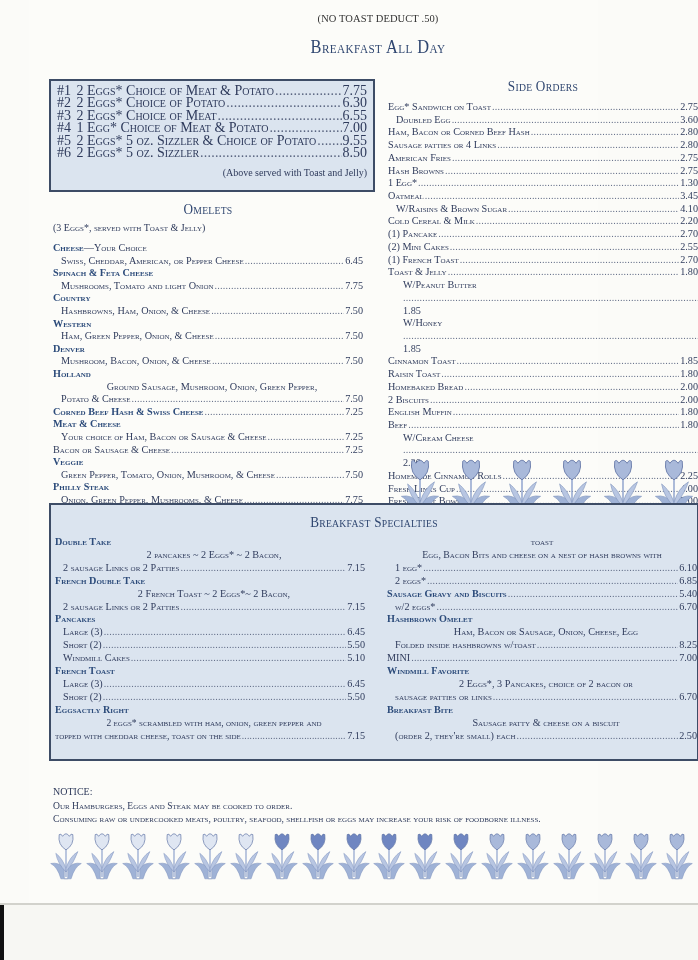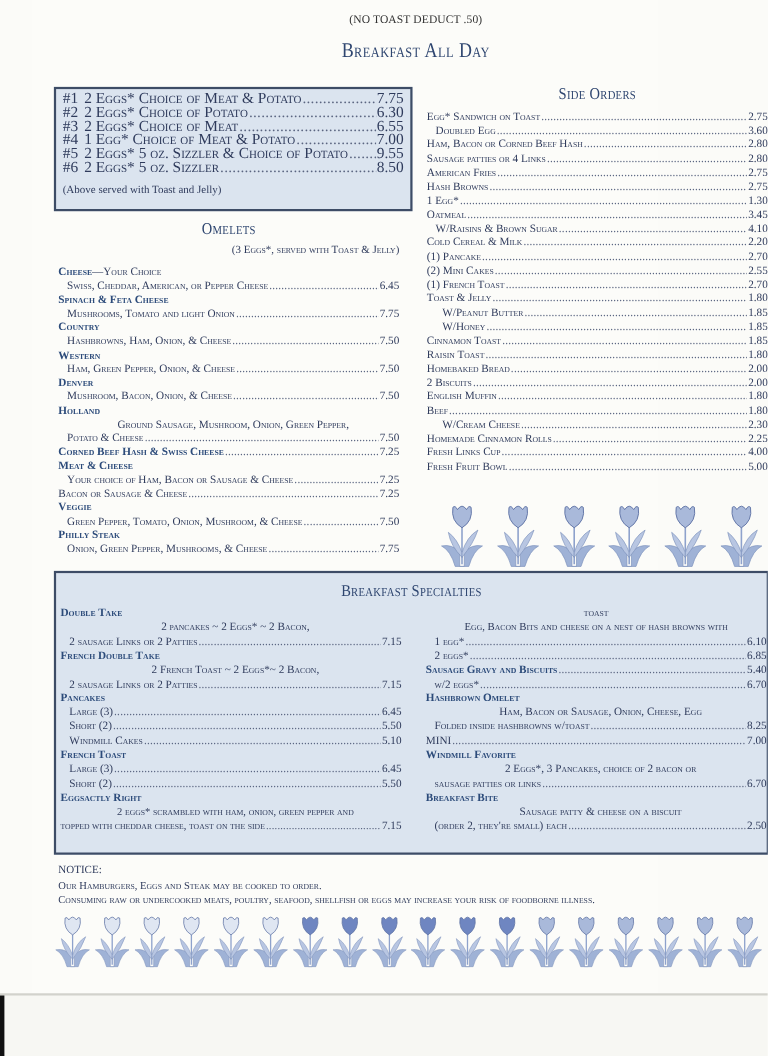--- a/index.html
+++ b/index.html
@@ -17,45 +17,45 @@
   .top-note { position: absolute; top: 13px; left: 0; width: 698px; text-align: center; font-size: 10.5px; color: #333; letter-spacing: 0.1px; }
   .page-title { position: absolute; top: 36px; left: 0; width: 698px; text-align: center; font-size: 19px; color: #2f4670; font-variant: small-caps; letter-spacing: 0.5px; transform: scaleX(0.86); font-weight: normal; }
 
   .sc { font-variant: small-caps; }
   .row { display: flex; align-items: baseline; white-space: nowrap; font-size: 10.2px; line-height: 12.6px; color: #2f3b5c; }
   .row .lbl { flex: 0 0 auto; }
   .row .dots { flex: 1 1 auto; overflow: hidden; margin: 0 1px; color: #5a6580; }
   .row .dots::before { content: "........................................................................................................................................................................................................"; letter-spacing: 0.2px; }
   .row .pr { flex: 0 0 auto; }
   .indent { padding-left: 8px; }
-  .indent2 { padding-left: 14px; }
+  .indent2 { padding-left: 14px; flex-direction: column; }
   .head { font-weight: bold; font-size: 10.2px; line-height: 12.6px; color: #2c4b7a; font-variant: small-caps; white-space: nowrap; }
   .plain { font-size: 10.2px; line-height: 12.6px; white-space: nowrap; font-variant: small-caps; text-align: center; }
 
   
   .combo-box { position: absolute; left: 20px; top: 79px; width: 326px; height: 113px; background: #dbe4ef; border: 2px solid #3d4c66; padding: 4px 6px 0 6px; }
   .combo-box .row { font-size: 14px; line-height: 12.4px; }
   .combo-box .num { display: inline-block; width: 16px; }
-  .combo-note { text-align: left; font-size: 10px; margin-top: 8px; color: #2f3b5c; }
+  .combo-note { text-align: right; font-size: 10px; margin-top: 8px; color: #2f3b5c; }
 
   
   .omelets { position: absolute; left: 24px; top: 201px; width: 310px; }
   .section-title { text-align: center; font-size: 15px; color: #2f4670; font-variant: small-caps; transform: scaleX(0.88); letter-spacing: 0.3px; }
-  .omelets .subtitle { text-align: right; font-size: 10px; margin-top: 4px; margin-bottom: 9px; font-variant: small-caps; }
+  .omelets .subtitle { text-align: left; font-size: 10px; margin-top: 4px; margin-bottom: 9px; font-variant: small-caps; }
 
   
   .sides { position: absolute; left: 359px; top: 78px; width: 310px; }
   .sides .section-title { margin-bottom: 6px; }
   .sides .row { line-height: 12.72px; }
 
   .tulip-row-right { position: absolute; left: 368px; top: 455px; width: 300px; height: 62px; display: flex; justify-content: space-between; }
   .tulip-row-bottom { position: absolute; left: 20px; top: 827px; width: 645px; height: 58px; display: flex; justify-content: space-between; }
 
   
-  .spec-box { position: absolute; left: 20px; top: 519px; width: 650px; height: 258px; background: #dbe4ef; border: 2px solid #3d4c66; }
+  .spec-box { position: absolute; left: 20px; top: 503px; width: 650px; height: 258px; background: #dbe4ef; border: 2px solid #3d4c66; }
   .spec-box .section-title { position: absolute; top: 9px; left: 0; width: 646px; }
   .spec-left { position: absolute; left: 4px; top: 31px; width: 310px; }
   .spec-right { position: absolute; left: 336px; top: 31px; width: 310px; }
   .spec-box .row, .spec-box .head, .spec-box .plain { line-height: 12.9px; }
 
   .notice { position: absolute; left: 24px; top: 785px; width: 650px; font-size: 10px; line-height: 13.5px; color: #2f3b5c; }
   .notice .sc { font-size: 9.6px; }
 </style>
 </head>
 <body>

